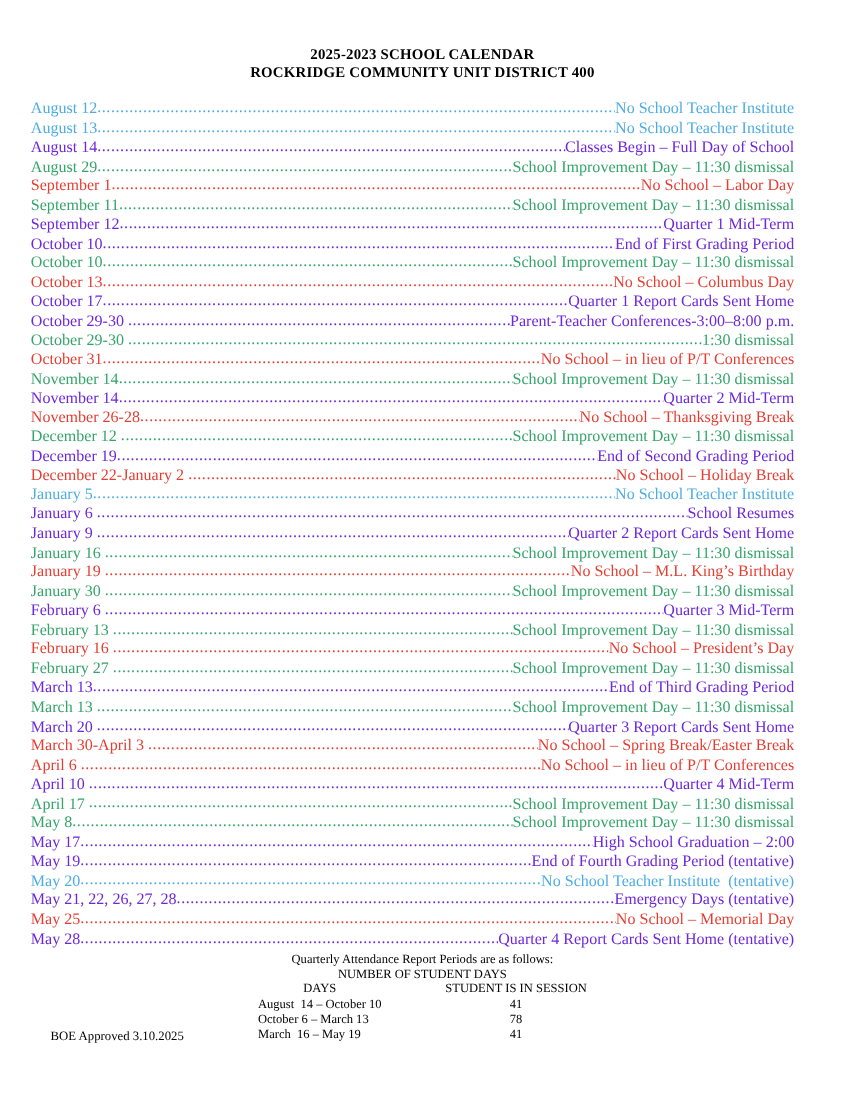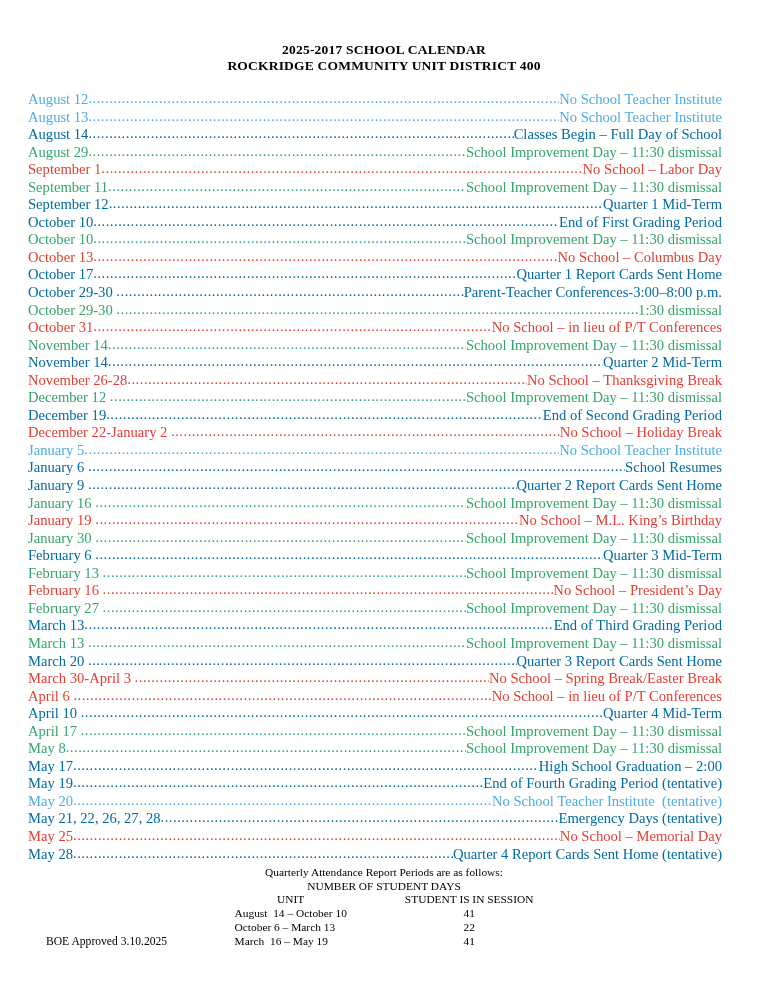--- a/index.html
+++ b/index.html
@@ -64,21 +64,21 @@
     position: relative;
     top: -1px;
   }
   .cal-desc {
     flex: 0 0 auto;
     white-space: pre;
     text-align: right;
   }
 
   
-  .c-black { color: #0369a1; }
+  .c-black { color: #6d28d9; }
   .c-blue  { color: #4EADE0; }
   .c-green { color: #35A46B; }
   .c-red   { color: #E33E32; }
 
   
   .footer-block {
     margin-top: 3px;
     text-align: center;
     font-size: 11.4px;
     line-height: 13.6px;
@@ -115,21 +115,21 @@
     font-size: 11.6px;
     white-space: pre;
   }
 </style>
 </head>
 <body>
 
 <div class="page">
 
   <div class="title-block">
-    <div class="title-line">2025-2017 SCHOOL CALENDAR</div>
+    <div class="title-line">2025-2023 SCHOOL CALENDAR</div>
     <div class="title-line">ROCKRIDGE COMMUNITY UNIT DISTRICT 400</div>
   </div>
 
   <div class="calendar" id="calendar-list">
       <div class="cal-row c-blue"><span class="cal-date">August 12</span><span class="cal-leader">....................................................................................................................................................................................................................................................................</span><span class="cal-desc">No School Teacher Institute</span></div>
       <div class="cal-row c-blue"><span class="cal-date">August 13</span><span class="cal-leader">....................................................................................................................................................................................................................................................................</span><span class="cal-desc">No School Teacher Institute</span></div>
       <div class="cal-row c-black"><span class="cal-date">August 14</span><span class="cal-leader">....................................................................................................................................................................................................................................................................</span><span class="cal-desc">Classes Begin – Full Day of School</span></div>
       <div class="cal-row c-green"><span class="cal-date">August 29</span><span class="cal-leader">....................................................................................................................................................................................................................................................................</span><span class="cal-desc">School Improvement Day – 11:30 dismissal</span></div>
       <div class="cal-row c-red"><span class="cal-date">September 1</span><span class="cal-leader">....................................................................................................................................................................................................................................................................</span><span class="cal-desc">No School – Labor Day</span></div>
       <div class="cal-row c-green"><span class="cal-date">September 11</span><span class="cal-leader">....................................................................................................................................................................................................................................................................</span><span class="cal-desc">School Improvement Day – 11:30 dismissal</span></div>
@@ -172,32 +172,32 @@
       <div class="cal-row c-red"><span class="cal-date">May 25</span><span class="cal-leader">....................................................................................................................................................................................................................................................................</span><span class="cal-desc">No School – Memorial Day</span></div>
       <div class="cal-row c-black"><span class="cal-date">May 28</span><span class="cal-leader">....................................................................................................................................................................................................................................................................</span><span class="cal-desc">Quarter 4 Report Cards Sent Home (tentative)</span></div>
     </div>
 
   <div class="footer-block">
     <div class="footer-note">Quarterly Attendance Report Periods are as follows:</div>
     <div class="footer-head1">NUMBER OF STUDENT DAYS</div>
     <table class="ftable">
       <thead>
         <tr>
-          <th class="col-dates">UNIT</th>
+          <th class="col-dates">DAYS</th>
           <th class="col-days">STUDENT IS IN SESSION</th>
         </tr>
       </thead>
       <tbody id="attendance-body">
           <tr>
             <td class="col-dates">August  14 – October 10</td>
             <td class="col-days">41</td>
           </tr>
           <tr>
             <td class="col-dates">October 6 – March 13</td>
-            <td class="col-days">22</td>
+            <td class="col-days">78</td>
           </tr>
           <tr>
             <td class="col-dates">March  16 – May 19</td>
             <td class="col-days">41</td>
           </tr>
         </tbody>
     </table>
   </div>
 
   <div class="boe">BOE Approved 3.10.2025</div>

